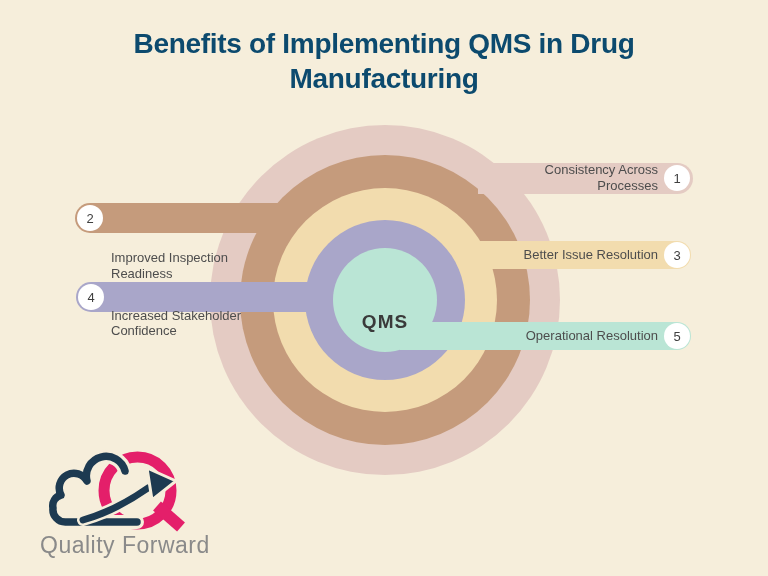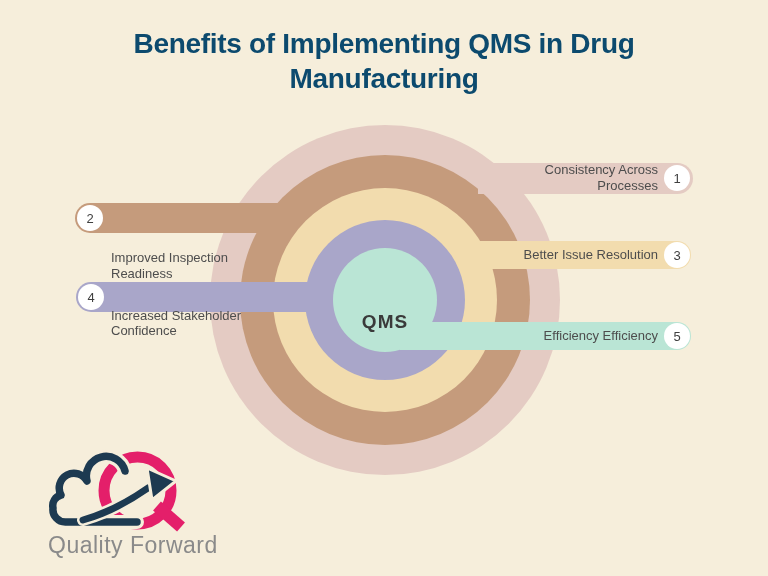--- a/index.html
+++ b/index.html
@@ -75,21 +75,20 @@
     width: 150px;
     height: 90px;
   }
   .logo-text {
     position: absolute;
     left: 40px;
     top: 532px;
     font-size: 23px;
     letter-spacing: 0.5px;
     color: #8a8a8a;
-    margin-left: 8px;
   }
 </style>
 </head>
 <body>
 
 <div class="canvas">
 
   <div class="title">Benefits of Implementing QMS in Drug Manufacturing</div>
 
   <svg class="diagram-svg" viewBox="0 0 768 576" aria-hidden="true">
@@ -120,21 +119,21 @@
       <span>4</span>
     </div>
   <div class="num" style="left:664px; top:323px;">
       <span>5</span>
     </div>
 
   <div class="lbl right" style="right:110px; top:163px; height:29px; width:130px;">Consistency Across Processes</div>
   <div class="lbl" style="left:111px;  top:203px; height:47px; width:138px;margin-top:39px;">Improved Inspection Readiness</div>
   <div class="lbl right nowrap" style="right:110px; top:241px; height:28px;">Better Issue Resolution</div>
   <div class="lbl" style="left:111px;  top:282px; height:30px; width:150px;margin-top:26px;">Increased Stakeholder Confidence</div>
-  <div class="lbl right nowrap" style="right:110px; top:322px; height:28px;">Efficiency Efficiency</div>
+  <div class="lbl right nowrap" style="right:110px; top:322px; height:28px;">Operational Resolution</div>
 
   <div class="qms">QMS</div>
 
   <svg class="logo-svg" viewBox="0 0 150 90" aria-hidden="true">
 
     <circle cx="97.5" cy="47.5" r="33.5" fill="none" stroke-width="11" stroke="#e41f6a"></circle>
 
     <line x1="117" y1="63" x2="141" y2="84" stroke-width="12" stroke="#e41f6a"></line>
 
     <path d="M97 79 L26 79 A12.5 12.5 0 0 1 13 65 A11 11 0 0 1 21 52 A14.5 14.5 0 0 1 47 38 A19 19 0 0 1 85 28" fill="none" stroke-width="14" stroke-linecap="round" stroke-linejoin="round" stroke="#f6eedb"></path>

